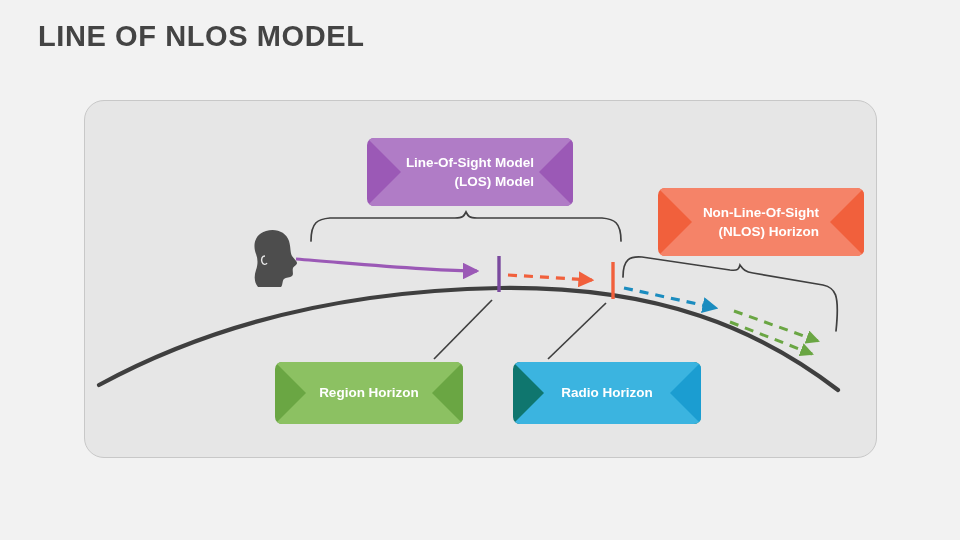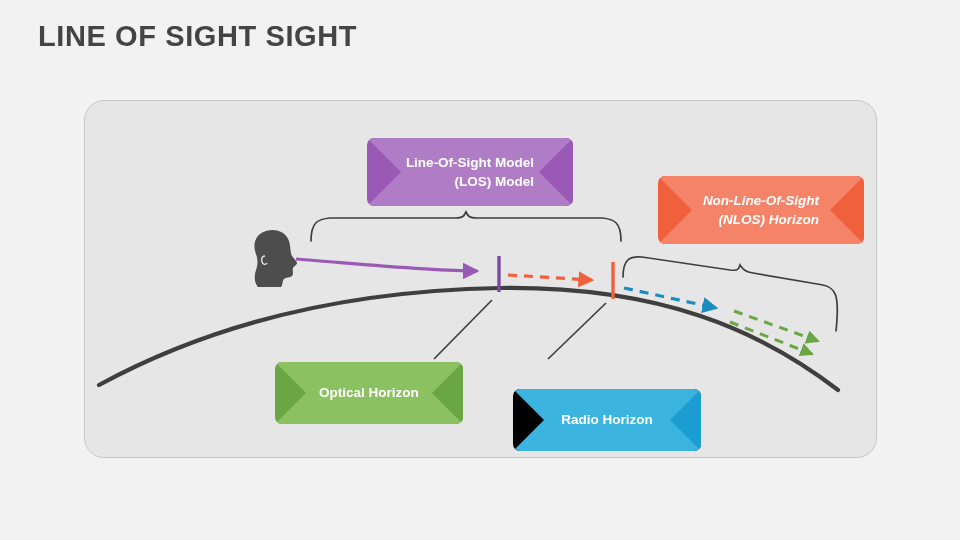--- a/index.html
+++ b/index.html
@@ -76,44 +76,43 @@
     padding: 0 10px;
   }
   #box-los {
     left: 367px;
     top: 138px;
     width: 206px;
     height: 68px;
   }
   #box-nlos {
     left: 658px;
-    top: 176px;
+    top: 188px;
     width: 206px;
     height: 68px;
-    font-style: italic;
   }
   #box-optical {
     left: 275px;
     top: 362px;
     width: 188px;
     height: 62px;
   }
   #box-radio {
     left: 513px;
     top: 362px;
     width: 188px;
     height: 62px;
   }
 </style>
 </head>
 <body>
 
 <div id="slide">
 
-  <div id="page-title">LINE OF SIGHT SIGHT</div>
+  <div id="page-title">LINE OF NLOS MODEL</div>
 
   <div id="diagram-panel"></div>
 
   <svg id="diagram-svg" viewBox="0 0 960 540" xmlns="http://www.w3.org/2000/svg">
 
     <defs>
       <marker id="arrow-purple" viewBox="0 0 10 10" refX="8.5" refY="5" markerWidth="5.2" markerHeight="5.2" orient="auto-start-reverse">
         <path d="M 0 0 L 10 5 L 0 10 z" fill="#9b59b6"></path>
       </marker>
       <marker id="arrow-orange" viewBox="0 0 10 10" refX="8.5" refY="5" markerWidth="5.0" markerHeight="5.0" orient="auto-start-reverse">
@@ -196,25 +195,25 @@
       <span>(NLOS) Horizon</span>
     </span>
   </div>
 
   <div class="node-box" id="box-optical" style="background:#6aa643;">
     <svg class="chev" viewBox="0 0 188 62" preserveAspectRatio="none">
       <polygon points="0,0 188,0 188,62 0,62 31,31" fill="#8cc162"></polygon>
       <polygon points="188,0 188,62 157,31" fill="#6aa643"></polygon>
     </svg>
     <span class="label">
-      <span>Optical Horizon</span>
-    </span>
-  </div>
-
-  <div class="node-box" id="box-radio" style="background:#000000;margin-top:27px;">
+      <span>Region Horizon</span>
+    </span>
+  </div>
+
+  <div class="node-box" id="box-radio" style="background:#0f766e;">
     <svg class="chev" viewBox="0 0 188 62" preserveAspectRatio="none">
       <polygon points="0,0 188,0 188,62 0,62 31,31" fill="#3bb4e0"></polygon>
       <polygon points="188,0 188,62 157,31" fill="#1b9dd1"></polygon>
     </svg>
     <span class="label">
       <span>Radio Horizon</span>
     </span>
   </div>
 
 </div>

